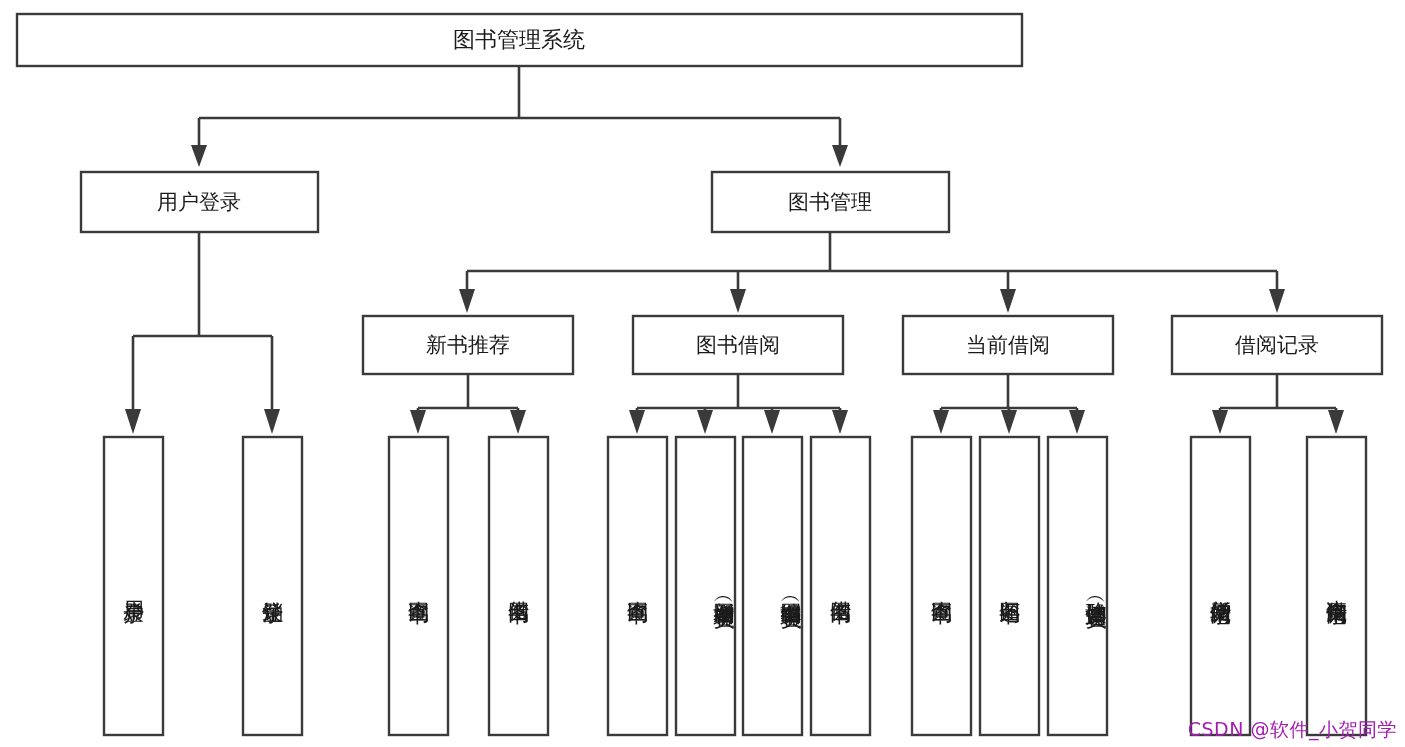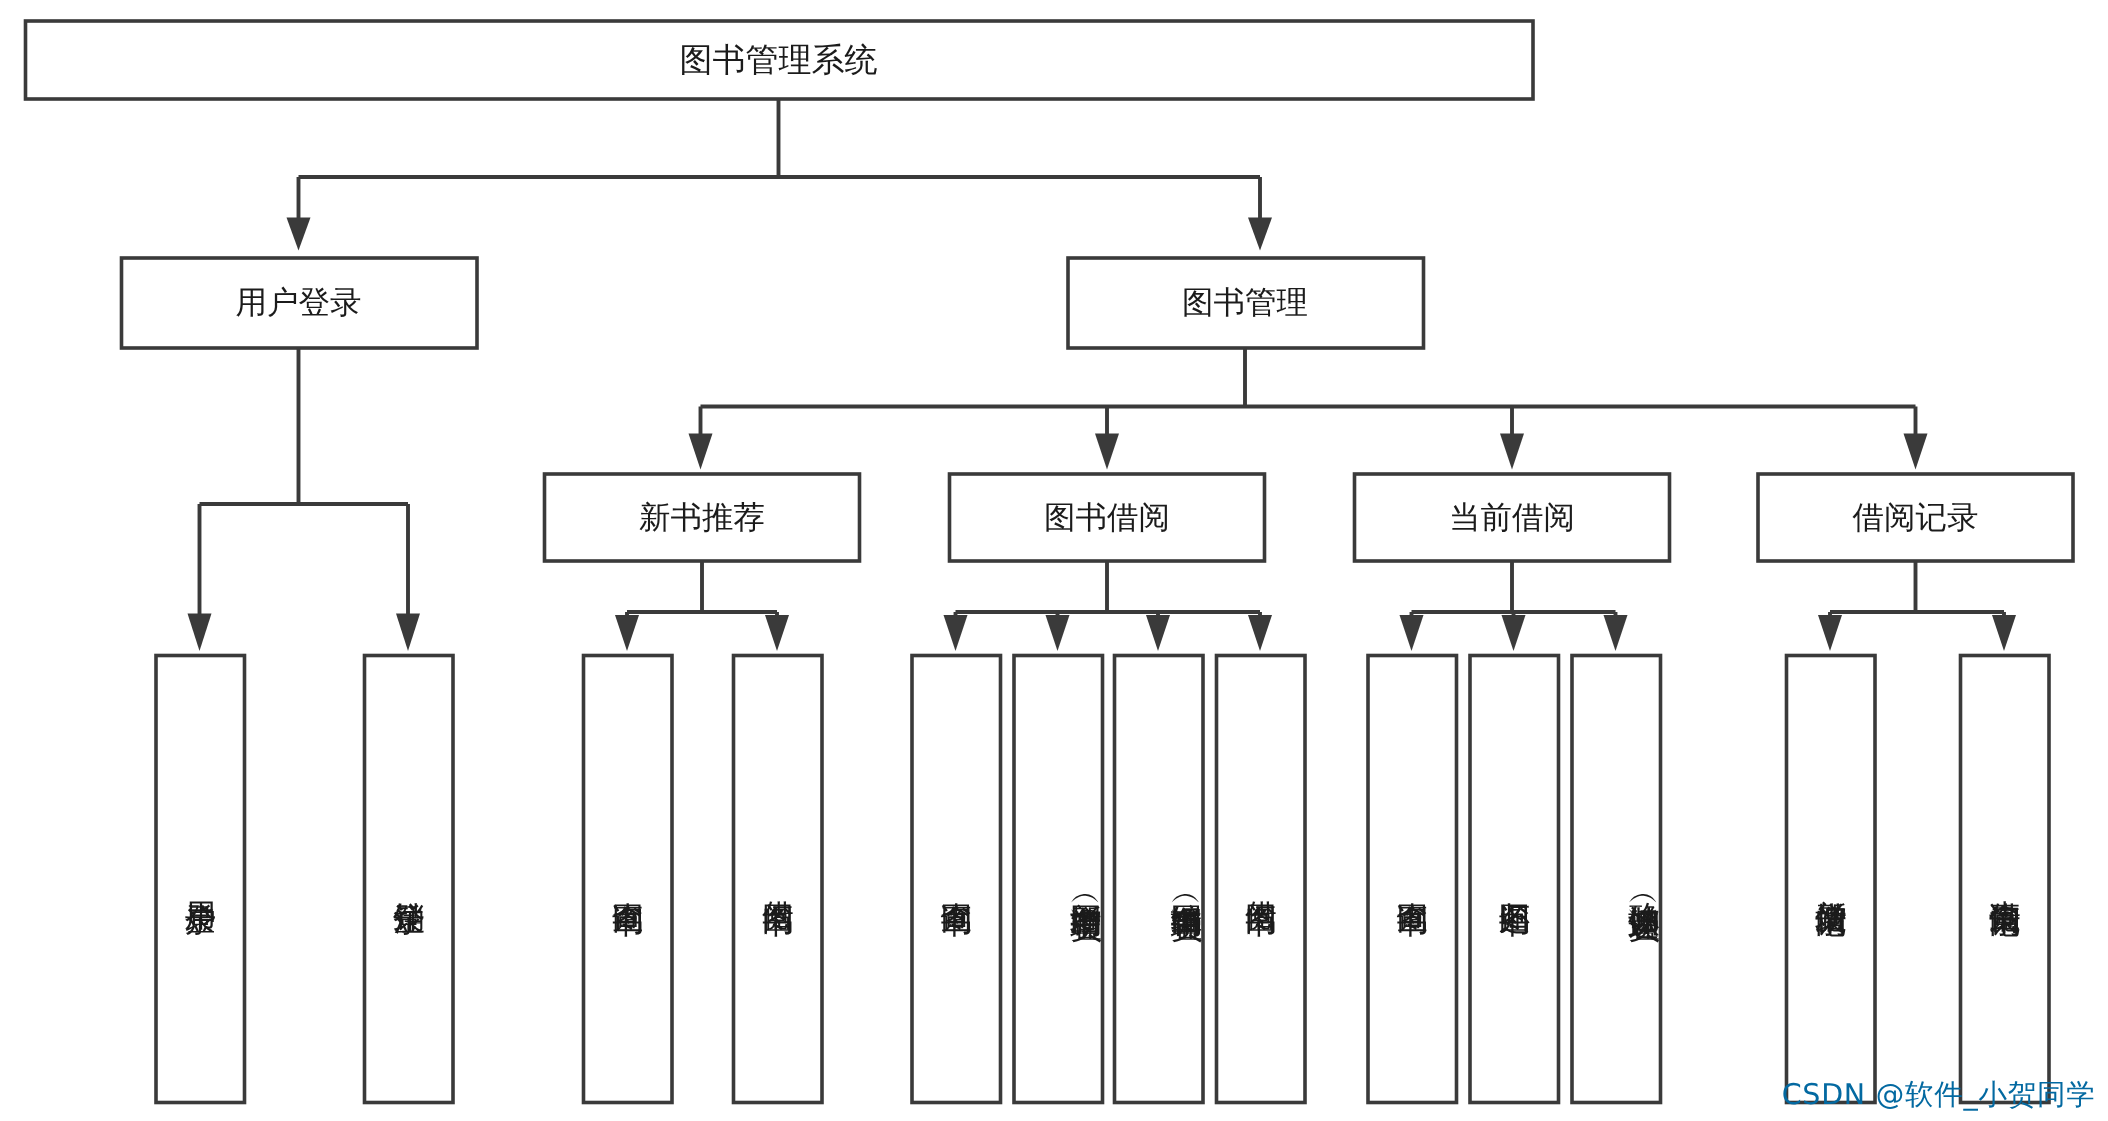--- a/index.html
+++ b/index.html
@@ -73,21 +73,21 @@
     white-space: nowrap;
     pointer-events: none;
     user-select: none;
   }
   .watermark {
     position: absolute;
     right: 8px;
     bottom: 4px;
     font-family: "DejaVu Sans", "Liberation Sans", sans-serif;
     font-size: 19px;
-    color: #0369a1;
+    color: #a21caf;
     letter-spacing: 0.5px;
     white-space: nowrap;
     margin-left: 12px;
   }
 </style>
 </head>
 <body>
 
 <div id="diagram-root">
 

